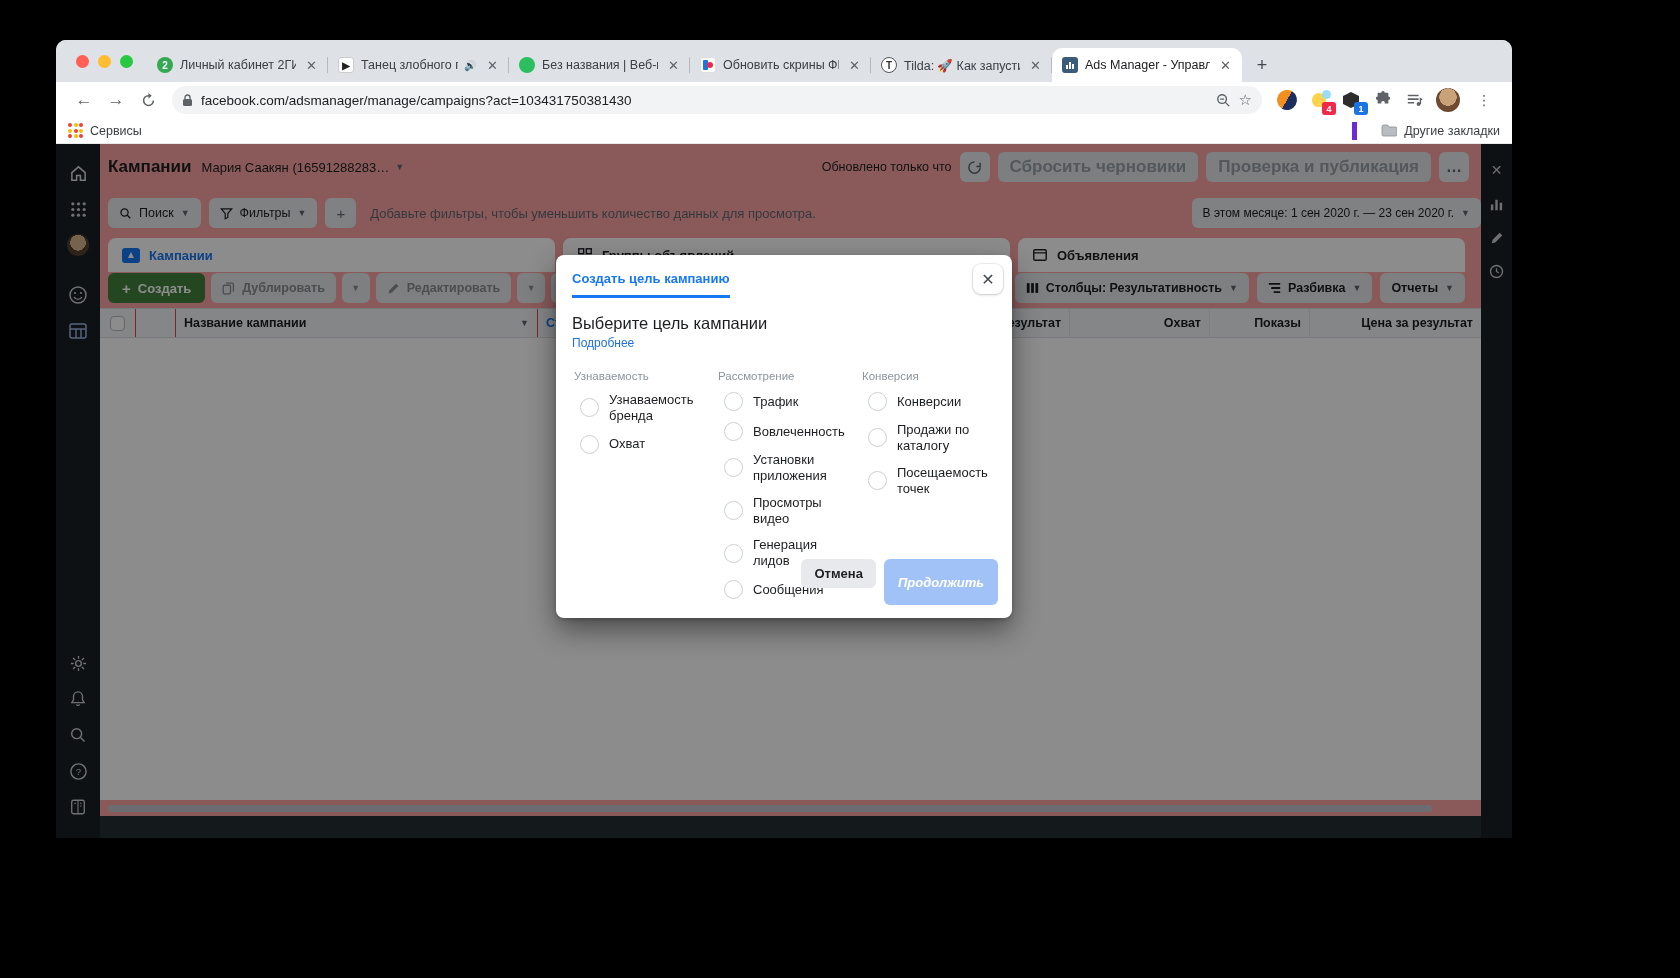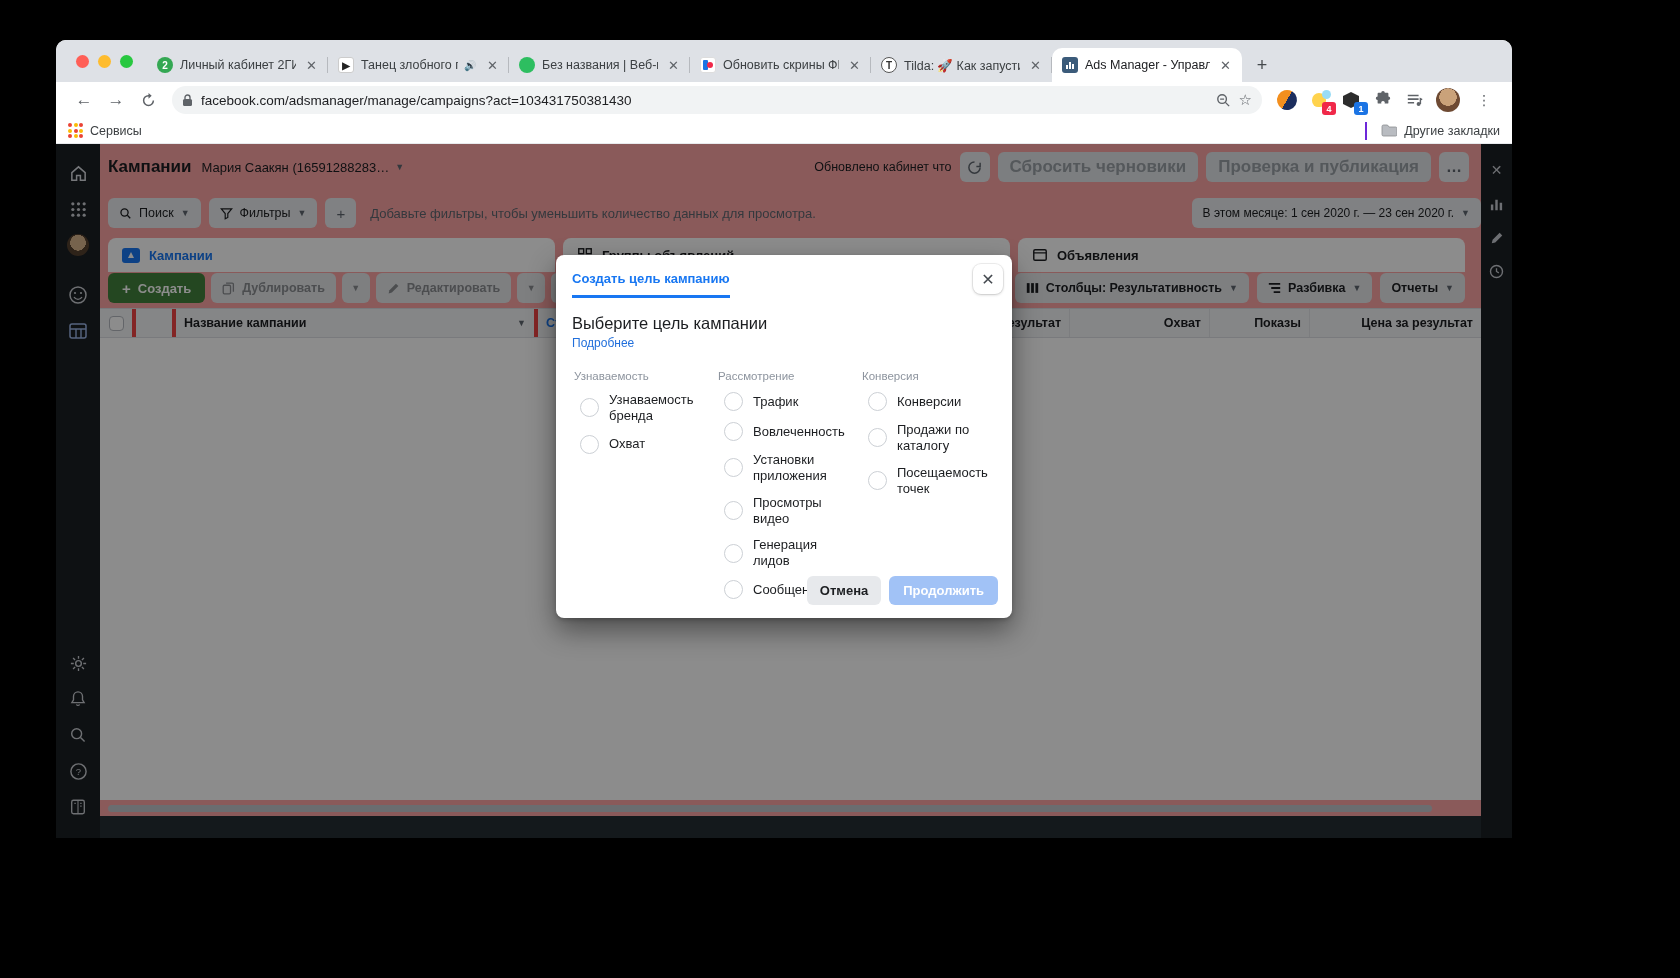--- a/index.html
+++ b/index.html
@@ -45,21 +45,21 @@
   .badge { position:absolute; right:-6px; bottom:-4px; min-width:14px; height:13px; border-radius:3px; color:#fff; font-size:9px; font-weight:bold; display:flex; align-items:center; justify-content:center; padding:0 2px;}
   .swirl { width:20px; height:20px; border-radius:50%; background:conic-gradient(#1c2e5e 0 50%, #f38f1e 50% 100%); transform:rotate(30deg);}
   .bulb { width:14px; height:14px; background:#ffd34d; border-radius:50% 50% 45% 45%; position:relative;}
   .bulb:after{ content:""; position:absolute; right:-5px; top:-3px; width:9px; height:9px; border-radius:50%; background:#9adcf5;}
   .cube { width:16px; height:16px; background:#2d2d2d; clip-path:polygon(50% 0,100% 25%,100% 75%,50% 100%,0 75%,0 25%);}
   .avatar-sm { width:24px; height:24px; border-radius:50%; background:radial-gradient(circle at 50% 38%, #caa27a 0 45%, #6e4a33 46% 100%); flex:none;}
 
   
   .bookbar { height:26px; background:#fff; border-bottom:1px solid #e8eaed; display:flex; align-items:center; padding:0 12px; font-size:12.5px; color:#3c4043; flex:none;}
   .bm-left { display:flex; align-items:center; gap:7px;}
-  .bm-right { margin-left:auto; display:flex; align-items:center; gap:7px; border-left:2px solid #6d28d9; padding-left:14px; height:18px;}
+  .bm-right { margin-left:auto; display:flex; align-items:center; gap:7px; border-left:5px solid #6d28d9; padding-left:24px; height:18px;}
   .dotgrid { display:grid; grid-template-columns:repeat(3,4px); grid-gap:1.5px;}
   .dotgrid i{ width:4px; height:4px; border-radius:50%;}
 
   
   .content { position:relative; flex:1; display:flex; min-height:0; }
   .leftrail { width:44px; background:#1b1f23; display:flex; flex-direction:column; align-items:center; padding:14px 0 10px; color:#cfd3d8; flex:none;}
   .leftrail .ic { width:30px; height:30px; display:flex; align-items:center; justify-content:center; margin-bottom:6px; border-radius:6px;}
   .rail-avatar{ width:22px; height:22px; border-radius:50%; background:radial-gradient(circle at 50% 40%, #d7b48d 0 45%, #54402e 46% 100%);}
   .leftrail .spacer{ flex:1;}
   .rightrail { width:31px; background:#1b1f23; display:flex; flex-direction:column; align-items:center; padding-top:18px; gap:19px; color:#c7cbd1; flex:none;}
@@ -89,21 +89,21 @@
   .createbtn { height:30px; border-radius:6px; background:#42823c; color:#fff; font-size:13px; font-weight:bold; display:flex; align-items:center; gap:7px; padding:0 14px;}
   .grpbtn { height:30px; border-radius:6px; background:#e5e7ea; color:#8a8d91; font-size:12.5px; font-weight:bold; display:flex; align-items:center; gap:7px; padding:0 11px;}
   .dd { width:28px; height:30px; border-radius:6px; background:#e5e7ea; color:#8a8d91; display:flex; align-items:center; justify-content:center; font-size:9px;}
   .fb-toolbar .right { margin-left:auto; display:flex; align-items:center; gap:8px;}
   .toggle { width:34px; height:19px; border-radius:10px; background:#d9dce1; position:relative; flex:none;}
   .toggle i { position:absolute; left:2px; top:2px; width:15px; height:15px; border-radius:50%; background:#5c6066;}
   .setlabel { font-size:12.5px; color:#1c1e21; margin-right:2px;}
 
   .fb-tablehead { height:30px; background:#f3f4f6; border-top:1px solid #dcdee3; border-bottom:1px solid #dcdee3;
                   display:flex; align-items:center; font-size:12.5px; font-weight:bold; color:#1c1e21; flex:none;}
-  .th { height:100%; display:flex; align-items:center; border-right:4px solid #ef4444; padding:0 8px;}
+  .th { height:100%; display:flex; align-items:center; border-right:1px solid #ef4444; padding:0 8px;}
   .th.check { width:36px; justify-content:center;}
   .cbx { width:15px; height:15px; border:1.5px solid #b5b9c0; border-radius:4px; background:#fff;}
   .th.gap { width:40px;}
   .th.name { width:362px; }
   .th.name .lbl{ flex:1;}
   .th.status { width:120px; color:#1877f2;}
   .th.flexfill { flex:1; border-right:none;}
   .th.num { justify-content:flex-end; border-left:1px solid #e2e4e8; border-right:none;}
   .th.result{ width:110px;} .th.reach{ width:140px;} .th.impr{ width:100px;} .th.cost{ width:172px;}
 
@@ -125,21 +125,21 @@
   .m-heading { margin-top:16px; font-size:16.5px; color:#1c1e21;}
   .m-more { margin-top:3px; font-size:12px; color:#216fdb;}
   .m-cols { display:flex; margin-top:20px; gap:10px; padding-left:2px;}
   .m-col { width:142px;}
   .m-colhead { font-size:11.5px; color:#8d949e; margin-bottom:10px;}
   .opt { display:flex; align-items:center; gap:10px; margin:0 0 11px 6px;}
   .radio { width:19px; height:19px; border-radius:50%; border:1.5px solid #ccd0d5; background:#fff; flex:none; margin-top:0px;}
   .opt .ol { font-size:13px; color:#1c1e21; line-height:1.22; max-width:106px;}
   .m-foot { position:absolute; right:14px; bottom:13px; display:flex; gap:8px;}
   .btn-cancel { height:29px; border-radius:6px; background:#e7e9ec; color:#1c1e21; font-size:13px; font-weight:bold; display:flex; align-items:center; padding:0 13px;}
-  .btn-continue { height:29px; border-radius:6px; background:#a1c2f6; color:#fff; font-size:13px; font-weight:bold; display:flex; align-items:center; padding:0 14px;}
+  .btn-continue { height:46px; border-radius:6px; background:#a1c2f6; color:#fff; font-size:13px; font-weight:bold; display:flex; align-items:center; padding:0 14px;font-style:italic;}
 
   svg { display:block; }
 </style>
 </head>
 <body>
 
 <div class="stage">
   <div class="window">
 
     <div class="tabstrip">
@@ -342,21 +342,21 @@
       </div>
 
       <div class="main">
         <div class="fb-header">
           <span class="fb-title">Кампании</span>
           <span class="fb-account">
             <span>Мария Саакян (16591288283…</span>
             <span class="caret">▼</span>
           </span>
           <div class="right">
-            <span class="updated">Обновлено кабинет что</span>
+            <span class="updated">Обновлено только что</span>
             <span class="iconbtn">
               <svg width="15" height="15" viewBox="0 0 16 16">
                   <path d="M8 2a6 6 0 1 0 6 6" fill="none" stroke="#606770" stroke-width="1.6"></path>
                   <path d="M14 3v4h-4" fill="none" stroke="#606770" stroke-width="1.6"></path>
                 </svg>
             </span>
             <span class="ghostbtn">Сбросить черновики</span>
             <span class="ghostbtn">Проверка и публикация</span>
             <span class="iconbtn" style="font-weight:bold;">…</span>
           </div>

